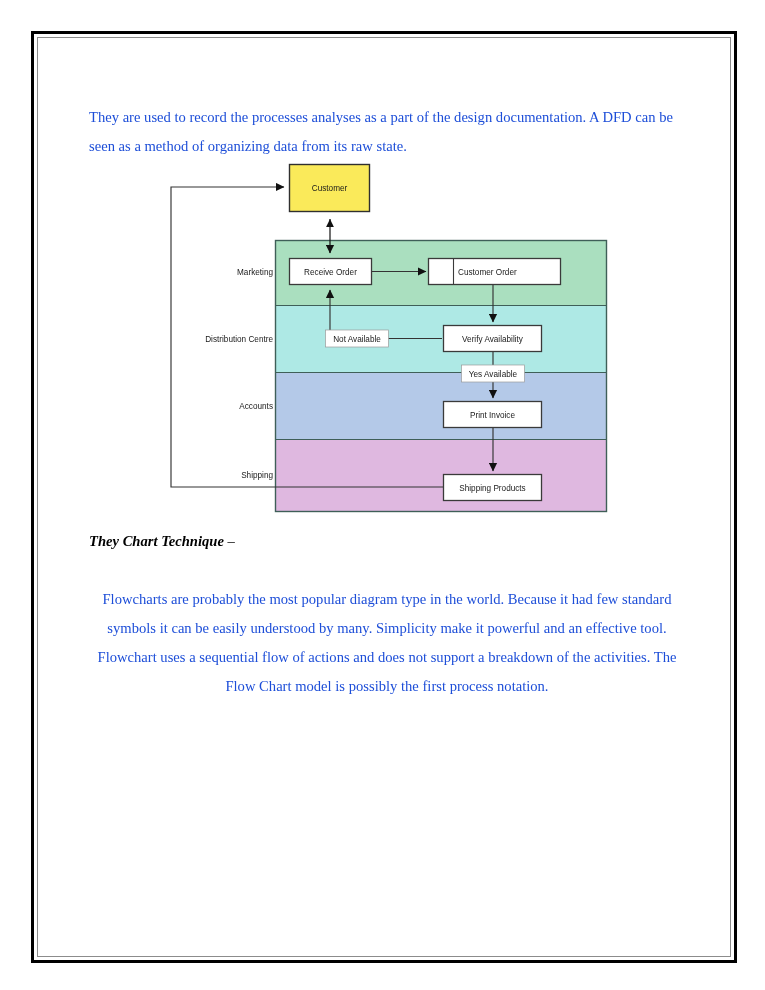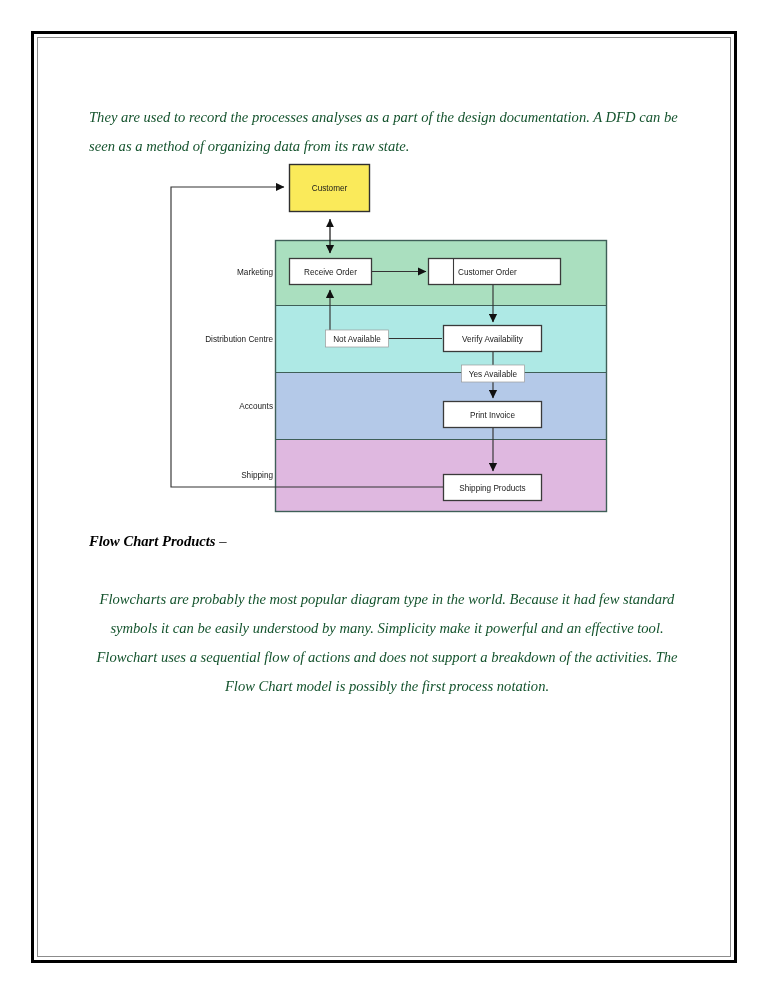--- a/index.html
+++ b/index.html
@@ -43,23 +43,22 @@
     width: 706px;
     height: 932px;
   }
 
   
   .para {
     position: absolute;
     font-family: "Liberation Serif", serif;
     font-size: 14.6px;
     line-height: 29px;
-    color: #14532d;
+    color: #1d4ed8;
     text-align: left;
-    font-style: italic;
   }
   #intro-paragraph {
     left: 55px;
     top: 54px;
     width: 594px;
   }
   #section-heading {
     position: absolute;
     left: 55px;
     top: 499px;
@@ -190,18 +189,18 @@
         <line x1="459" y1="394" x2="459" y2="437" stroke="#333333" stroke-width="1.15" marker-end="url(#arrowhead)"></line>
 
         <g>
           <rect x="409.5" y="440.5" width="98" height="26" fill="#ffffff" stroke="#3a3a3a" stroke-width="1.3"></rect>
           <text class="node-label-text" x="458.5" y="457" text-anchor="middle">Shipping Products</text>
         </g>
 
       </svg>
     </div>
 
-    <div id="section-heading"><span>Flow Chart Products</span><span class="dash"> –</span></div>
+    <div id="section-heading"><span>They Chart Technique</span><span class="dash"> –</span></div>
 
     <p class="para" id="flowchart-paragraph">Flowcharts are probably the most popular diagram type in the world. Because it had few standard symbols it can be easily understood by many. Simplicity make it powerful and an effective tool. Flowchart uses a sequential flow of actions and does not support a breakdown of the activities. The Flow Chart model is possibly the first process notation.</p>
 
   </div>
 </div>
 
 </body></html>

